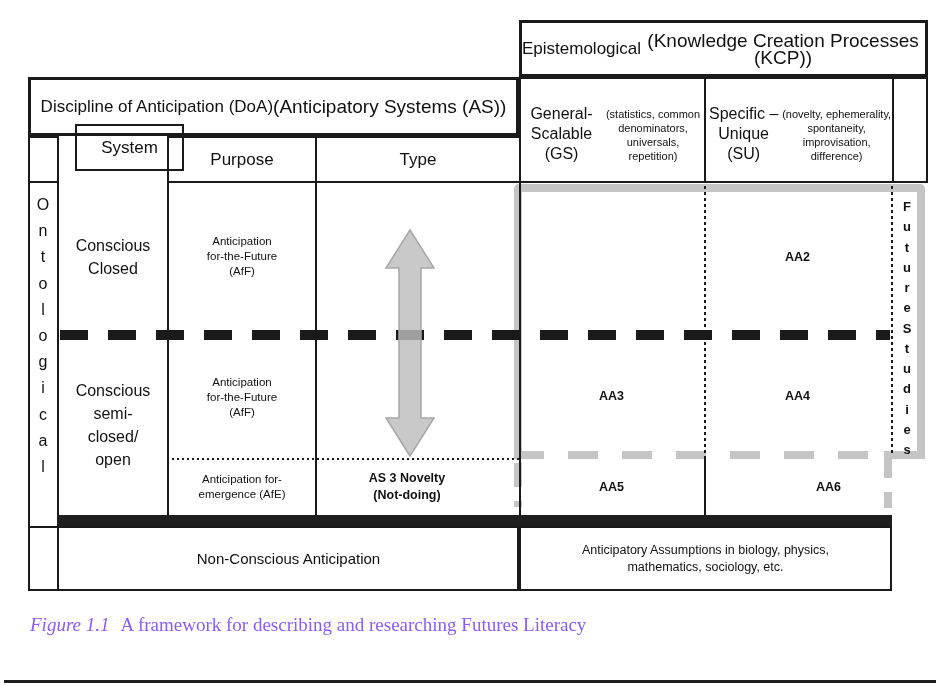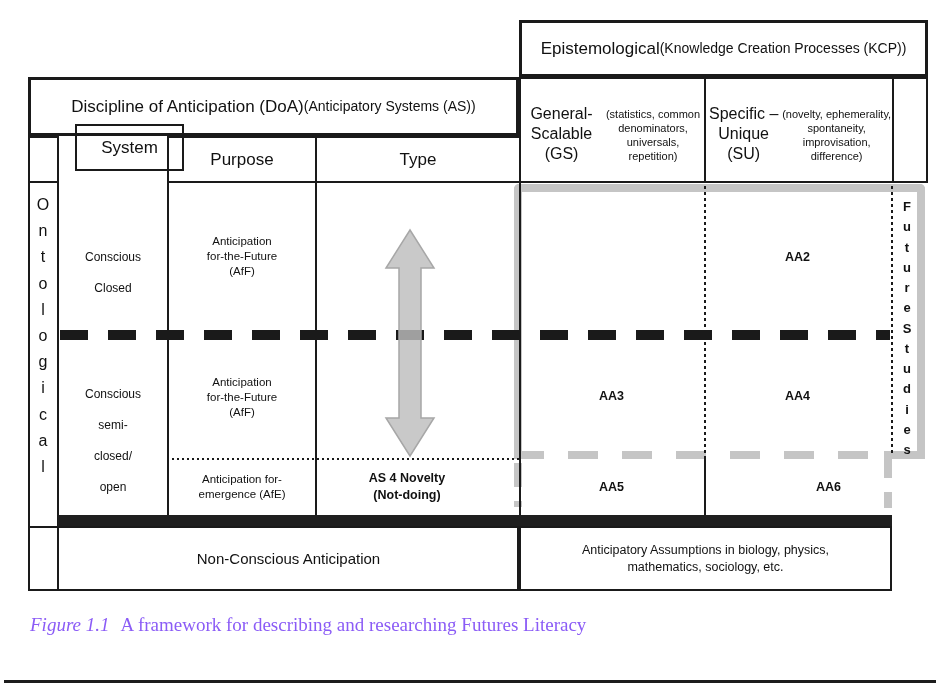--- a/index.html
+++ b/index.html
@@ -21,25 +21,25 @@
   .vdotted{width:2px;background:repeating-linear-gradient(180deg,var(--line) 0 3px,transparent 3px 6px);}
   .hdotted{height:2px;background:repeating-linear-gradient(90deg,var(--line) 0 2px,transparent 2px 5px);}
   .hdashed-black{height:10px;background:repeating-linear-gradient(90deg,var(--line) 0 28px,transparent 28px 48px);}
   .gray-solid-frame{border:8px solid var(--gray-outline);border-bottom:none;border-radius:5px 5px 0 0;}
   .gray-dash-h{height:8px;background:repeating-linear-gradient(90deg,var(--gray-outline) 0 30px,transparent 30px 54px);}
   .gray-dash-v{width:8px;background:repeating-linear-gradient(180deg,var(--gray-outline) 0 24px,transparent 24px 38px);}
   .gray-piece{background:var(--gray-outline);}
   .bar{background:#1f1f1f;}
   .vertical-letters{display:flex;flex-direction:column;justify-content:space-between;align-items:center;}
   .title-lg{font-size:17px;line-height:21px;}
-  .subtitle-sm{font-size:14px;line-height:17px;}
+  .subtitle-sm{font-size:19px;line-height:17px;}
   .hdr{font-size:17px;}
   .col-title{font-size:16px;line-height:20px;}
   .col-sub{font-size:11px;line-height:14px;margin-top:2px;}
-  .sysname{font-size:12px;line-height:31px;margin-top:16px;}
+  .sysname{font-size:16px;line-height:23px;}
   .purpose{font-size:11.5px;line-height:15px;}
   .astype{font-size:12.5px;line-height:17px;font-weight:bold;}
   .aa{font-size:12.5px;font-weight:bold;}
   .ont{font-size:16px;}
   .fut{font-size:13px;font-weight:bold;}
   .ncons{font-size:15px;}
   .assump{font-size:12.5px;line-height:17px;}
   .caption{font-family:"Liberation Serif","DejaVu Serif",serif;font-size:19px;color:#8b5cf6;text-align:right;}
   .caption .lbl{font-style:italic;margin-right:11px;}
   svg polygon{stroke:var(--arrow-stroke);stroke-width:1.5;fill-opacity:0.82;}
@@ -151,21 +151,21 @@
 closed/
 open</div>
   <div class="abs cell purpose" style="left:169px;top:340px;width:146px;height:115px;">Anticipation
 for-the-Future
 (AfF)</div>
   <div class="abs cell aa" style="left:521px;top:340px;width:181px;height:112px;">AA3</div>
   <div class="abs cell aa" style="left:706px;top:340px;width:183px;height:112px;">AA4</div>
 
   <div class="abs cell purpose" style="left:169px;top:460px;width:146px;height:54px;">Anticipation for-
 emergence (AfE)</div>
-  <div class="abs cell astype" style="left:317px;top:460px;width:180px;height:54px;">AS 4 Novelty
+  <div class="abs cell astype" style="left:317px;top:460px;width:180px;height:54px;">AS 3 Novelty
 (Not-doing)</div>
   <div class="abs cell aa" style="left:521px;top:460px;width:181px;height:54px;">AA5</div>
   <div class="abs cell aa" style="left:737px;top:460px;width:183px;height:54px;">AA6</div>
 
   <div class="abs bordered cell ncons" style="left:28px;top:526px;width:491px;height:65px;padding-left:30px;">
     <span>Non-Conscious Anticipation</span>
   </div>
   <div class="abs bordered cell assump" style="left:519px;top:526px;width:373px;height:65px;">Anticipatory Assumptions in biology, physics,
 mathematics, sociology, etc.</div>
 

